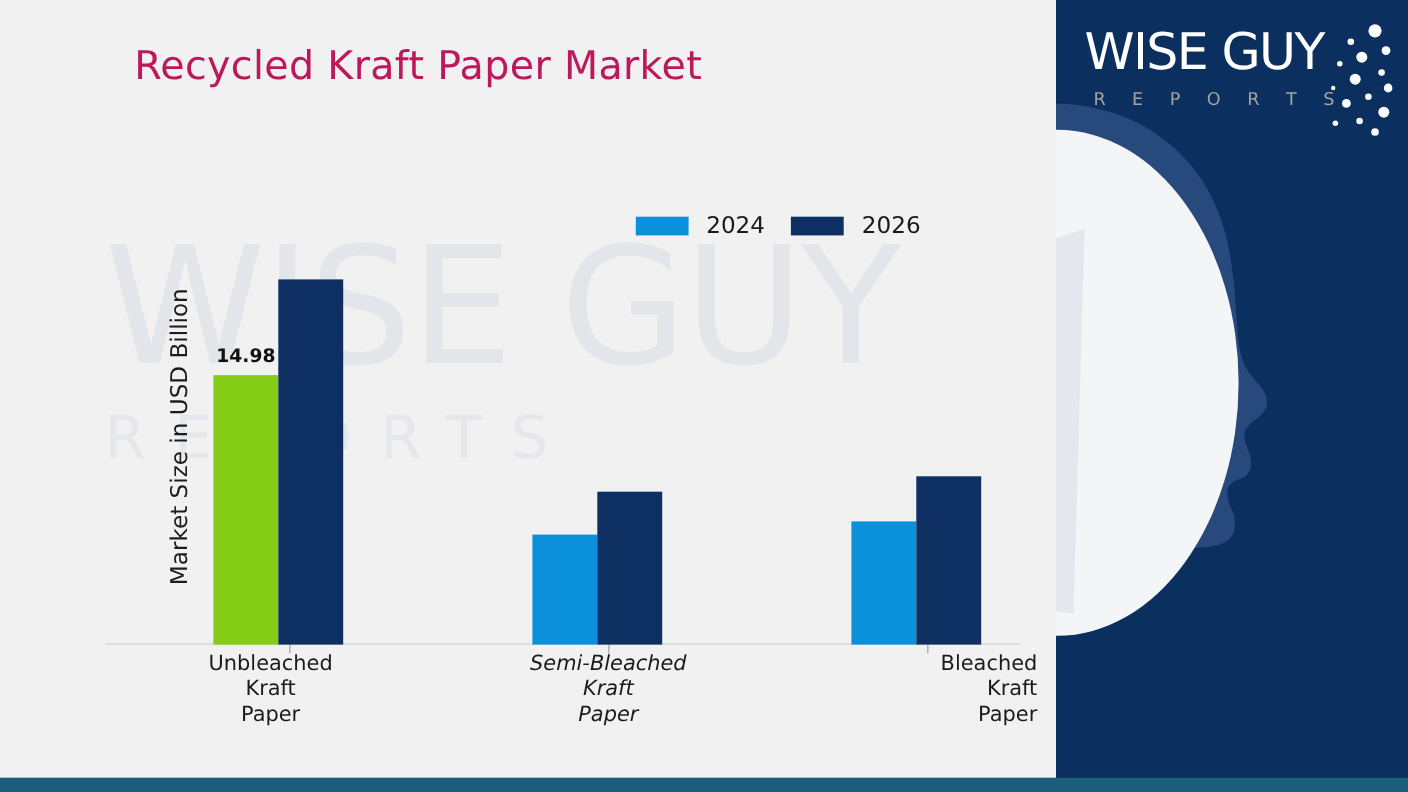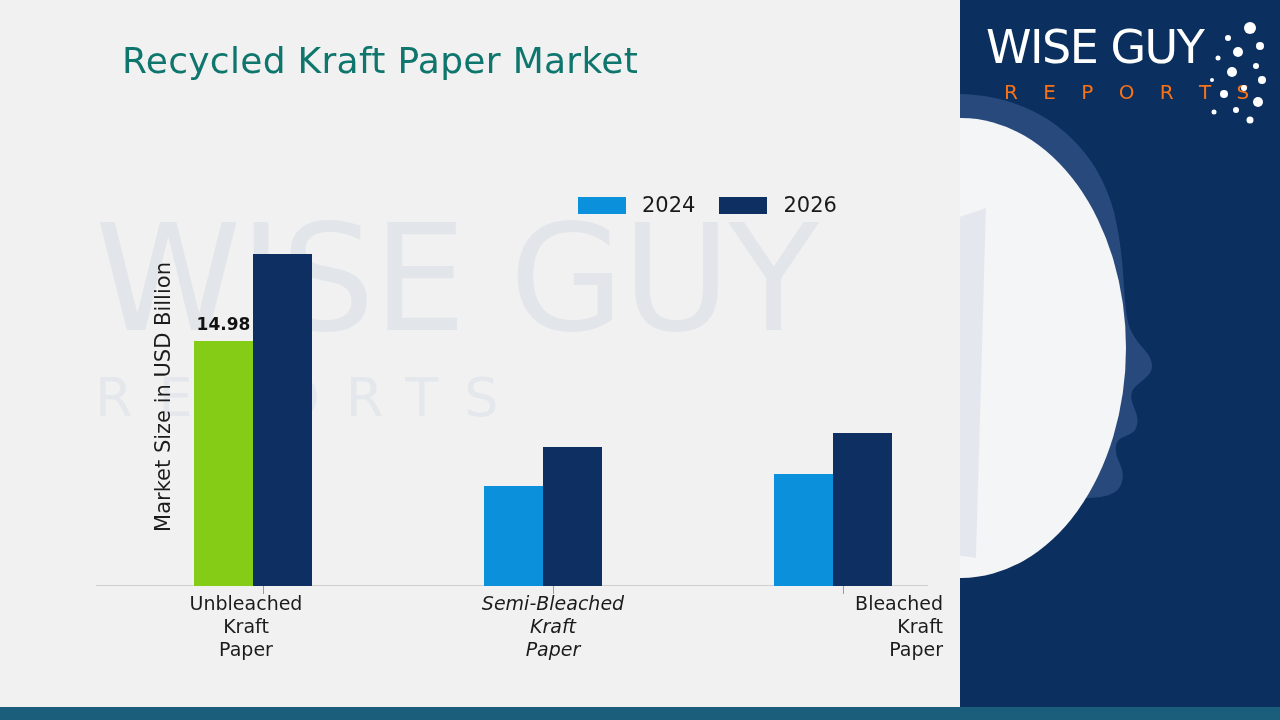--- a/index.html
+++ b/index.html
@@ -42,21 +42,21 @@
     white-space:nowrap;
   }
   .wm-dots { position:absolute; left:700px; top:-60px; width:260px; height:330px; opacity:.55; }
 
   
   .title {
     position:absolute;
     left:122px; top:40px;
     font-size:36px;
     font-weight:400;
-    color:#0f766e;
+    color:#be185d;
     letter-spacing:.3px;
     white-space:nowrap;
   }
 
   
   .legend {
     position:absolute;
     left:578px; top:193px;
     display:flex;
     align-items:center;
@@ -174,25 +174,25 @@
   }
   .logo-main {
     font-size:46px;
     font-weight:400;
     color:#ffffff;
     letter-spacing:-1.5px;
     line-height:1;
     white-space:nowrap;
   }
   .logo-sub {
-    font-size:20px;
-    color:#f97316;
+    font-size:16px;
+    color:#a3a3a3;
     letter-spacing:9.5px;
     margin-top:10px;
-    margin-left:18px;
+    margin-left:8px;
     white-space:nowrap;
   }
   .logo-dots { position:absolute; left:176px; top:-4px; width:104px; height:108px; }
 
   
   .bottom-strip {
     position:absolute;
     left:0; bottom:0;
     width:1280px; height:13px;
     background:#1b5e7b;

